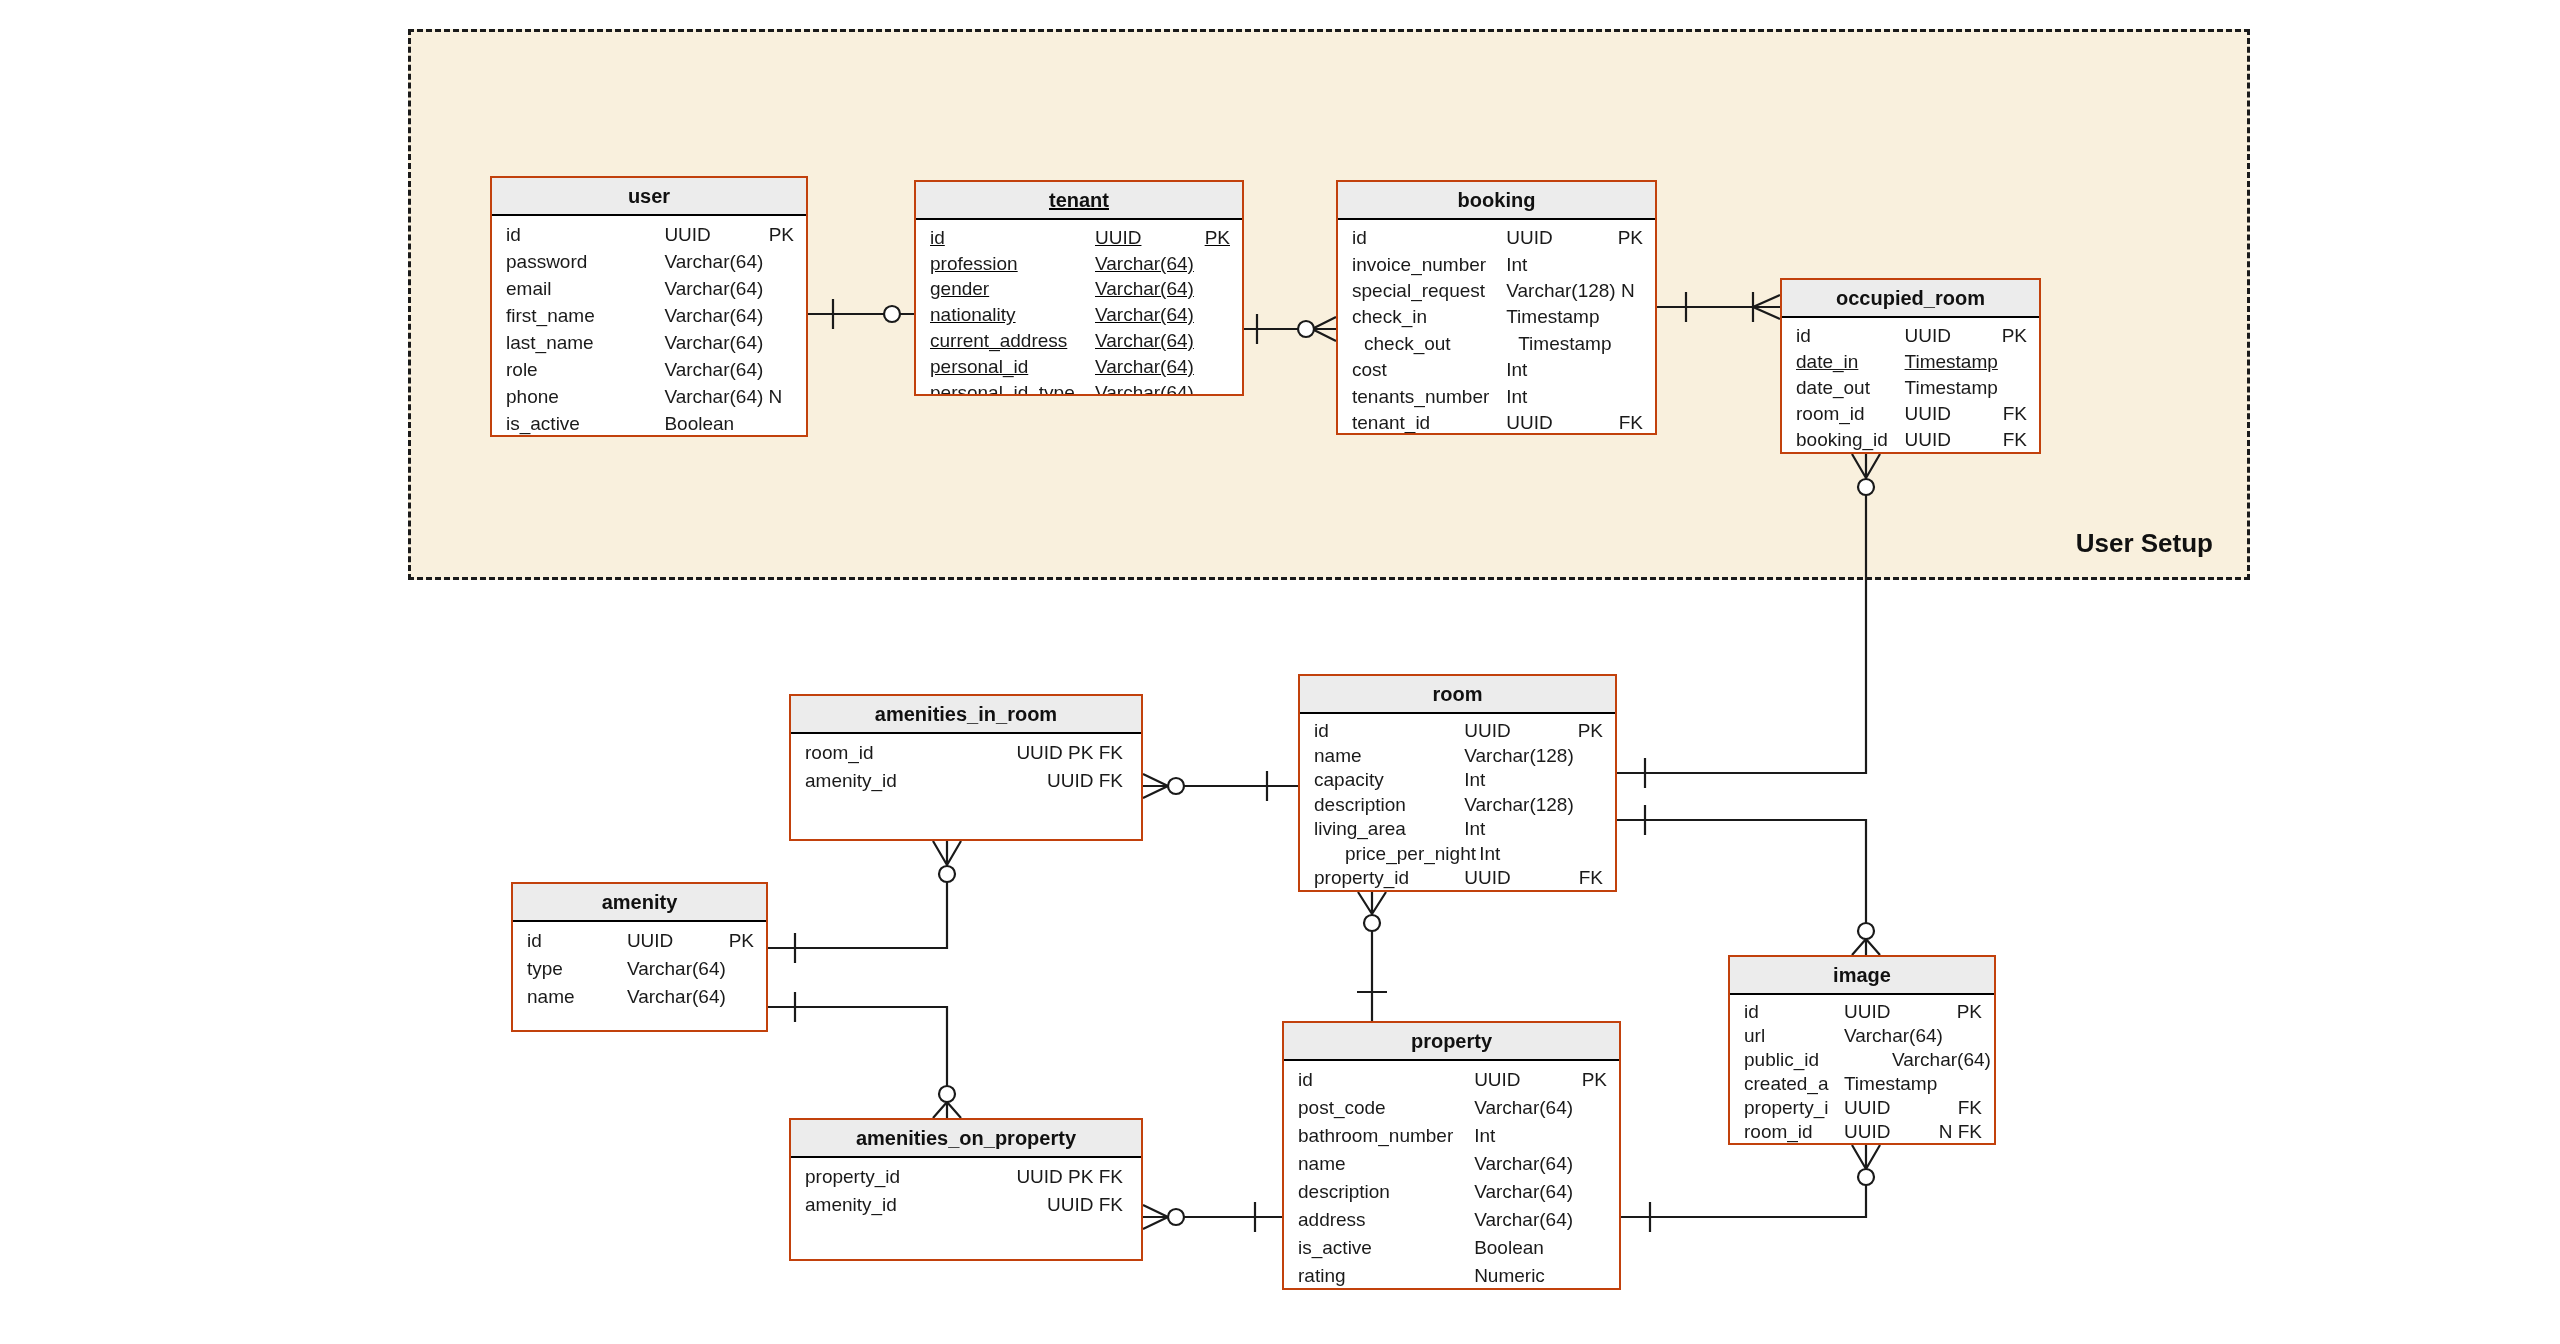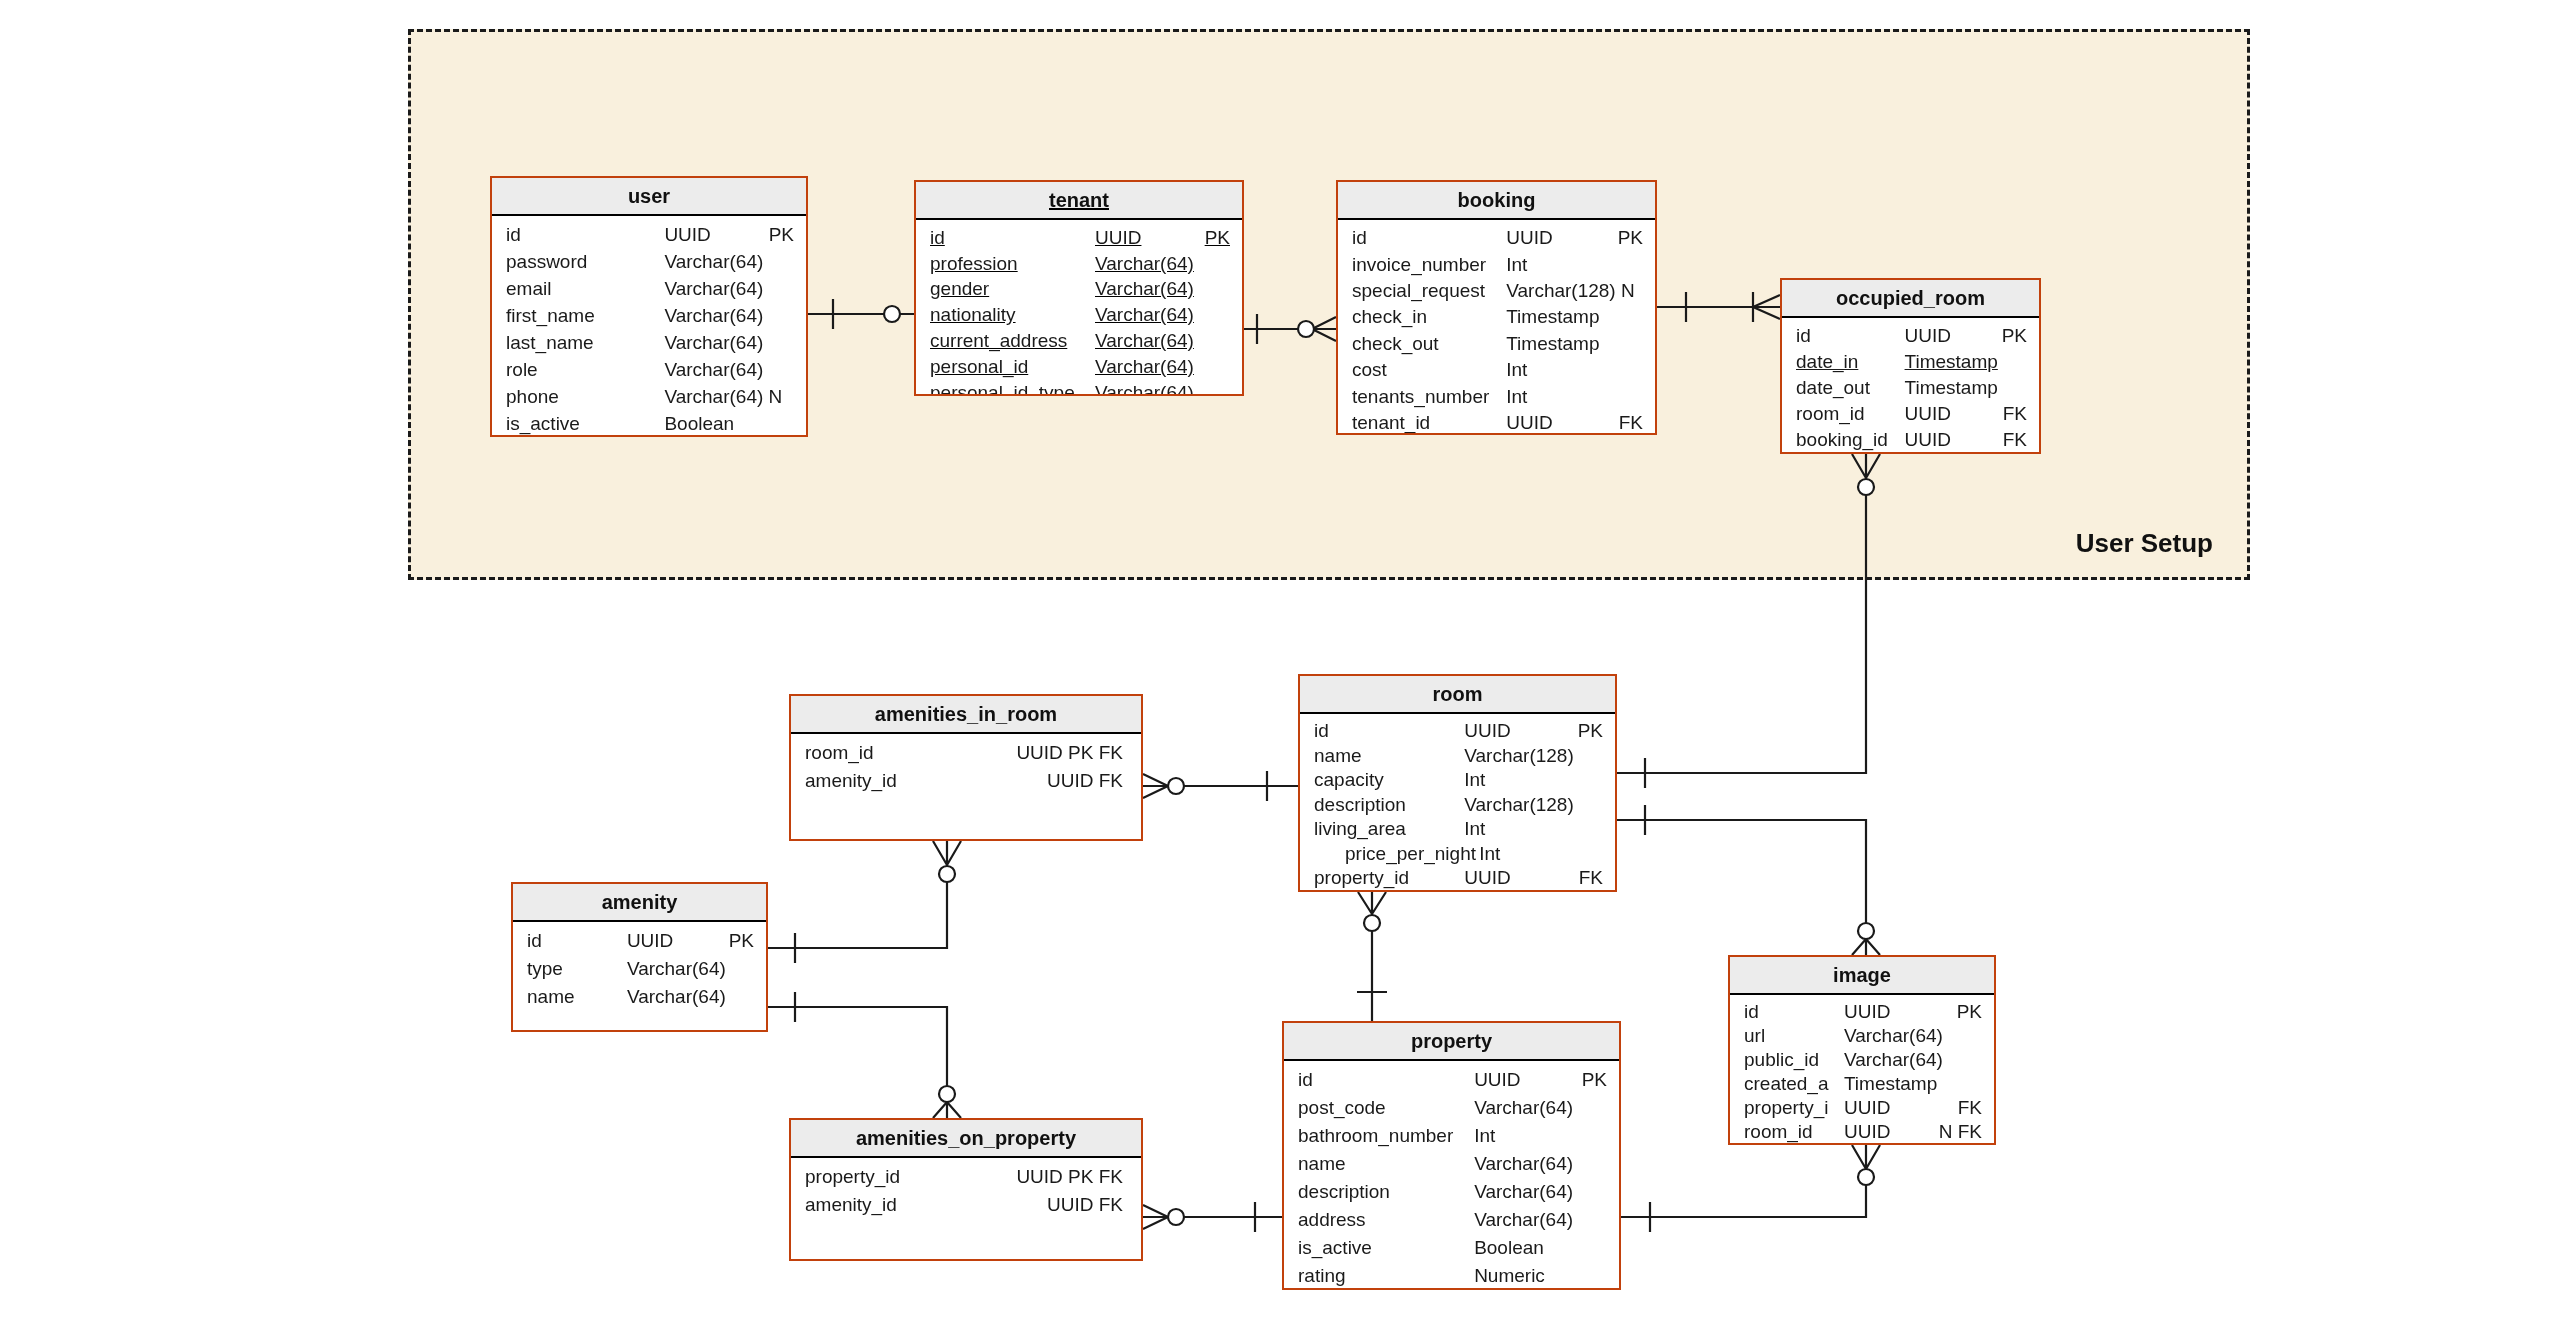--- a/index.html
+++ b/index.html
@@ -172,21 +172,21 @@
             <span class="cn" style="width: 53%;">special_request</span>
             <span class="ct">Varchar(128) N</span>
             <span class="cf"></span>
           </div>
           <div class="row" style="height: 26.4px;">
             <span class="cn" style="width: 53%;">check_in</span>
             <span class="ct">Timestamp</span>
             <span class="cf"></span>
           </div>
           <div class="row" style="height: 26.4px;">
-            <span class="cn" style="width: 53%;">check_out</span>
+            <span class="cn" style="width: 53%; margin-left: 12px;">check_out</span>
             <span class="ct">Timestamp</span>
             <span class="cf"></span>
           </div>
           <div class="row" style="height: 26.4px;">
             <span class="cn" style="width: 53%;">cost</span>
             <span class="ct">Int</span>
             <span class="cf"></span>
           </div>
           <div class="row" style="height: 26.4px;">
             <span class="cn" style="width: 53%;">tenants_number</span>
@@ -311,21 +311,21 @@
           <div class="row" style="height: 24px;">
             <span class="cn" style="width: 42%;">id</span>
             <span class="ct">UUID</span>
             <span class="cf">PK</span>
           </div>
           <div class="row" style="height: 24px;">
             <span class="cn" style="width: 42%;">url</span>
             <span class="ct">Varchar(64)</span>
             <span class="cf"></span>
           </div>
-          <div class="row" style="height: 24px;">
+          <div class="row" style="height: 24px; gap: 48px;">
             <span class="cn" style="width: 42%;">public_id</span>
             <span class="ct">Varchar(64)</span>
             <span class="cf"></span>
           </div>
           <div class="row" style="height: 24px;">
             <span class="cn" style="width: 42%;">created_a</span>
             <span class="ct">Timestamp</span>
             <span class="cf"></span>
           </div>
           <div class="row" style="height: 24px;">

